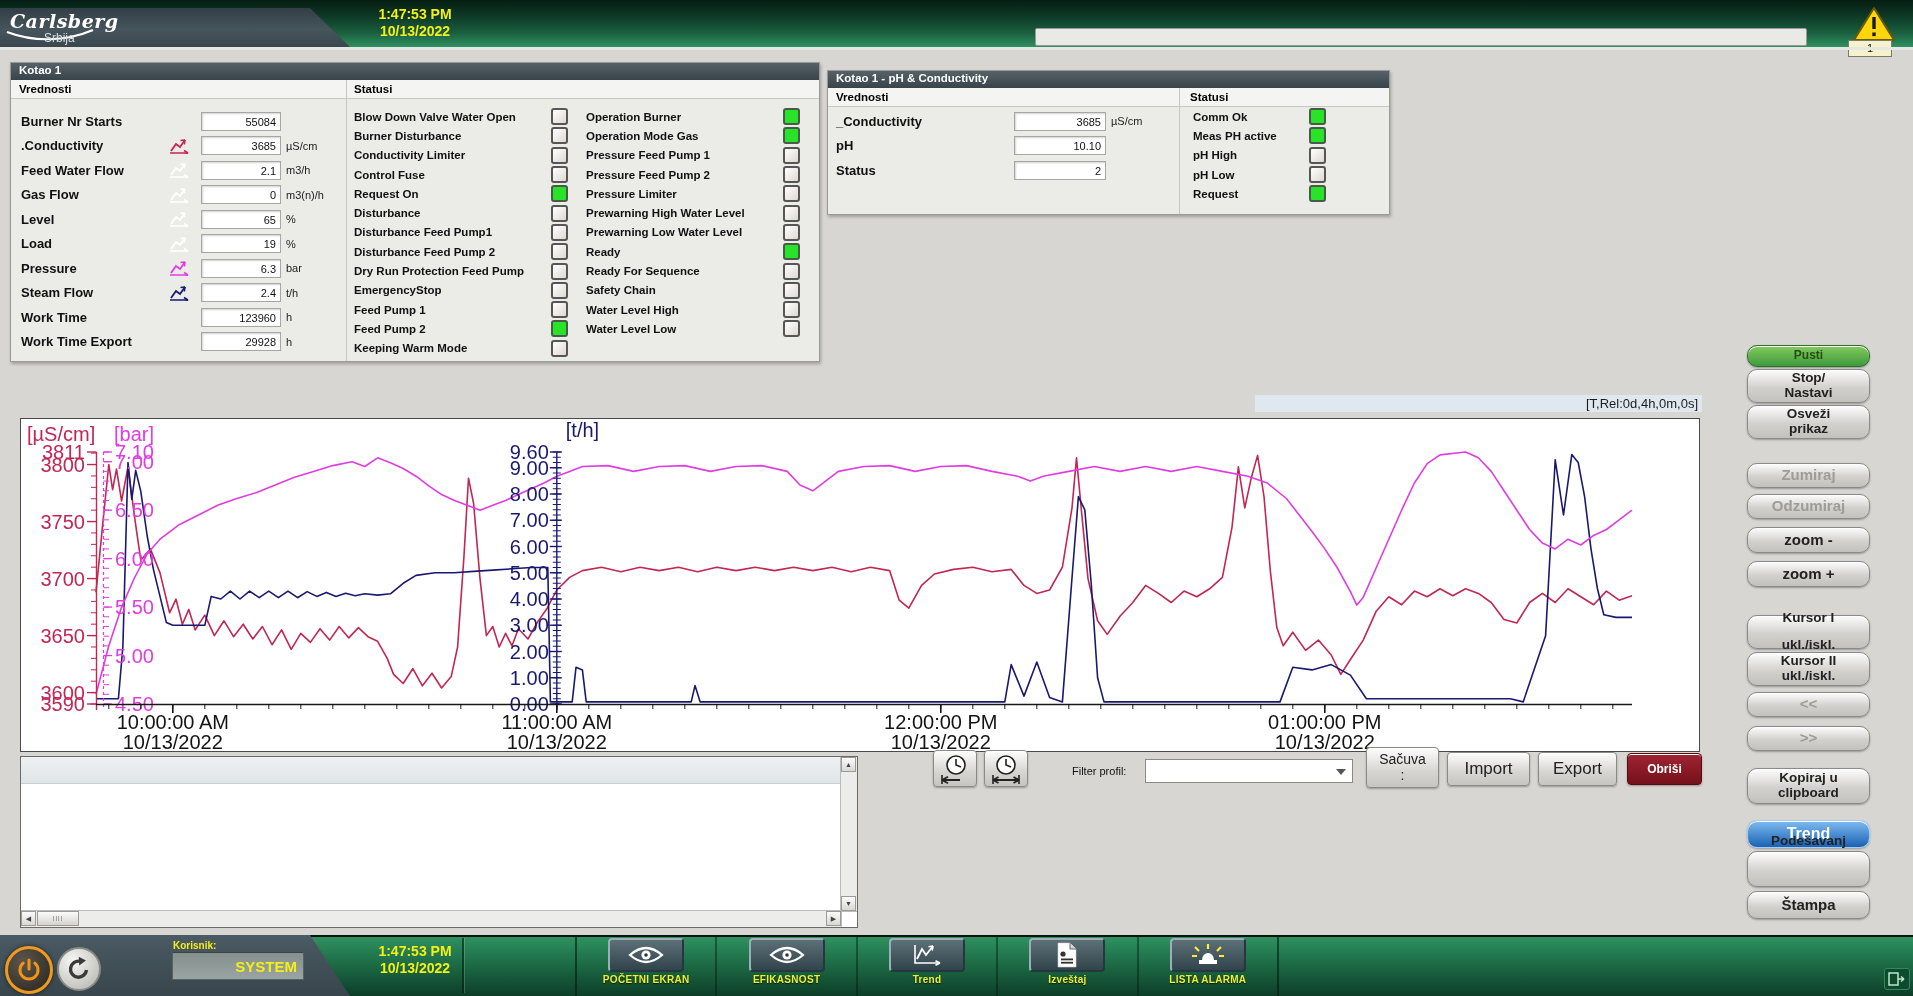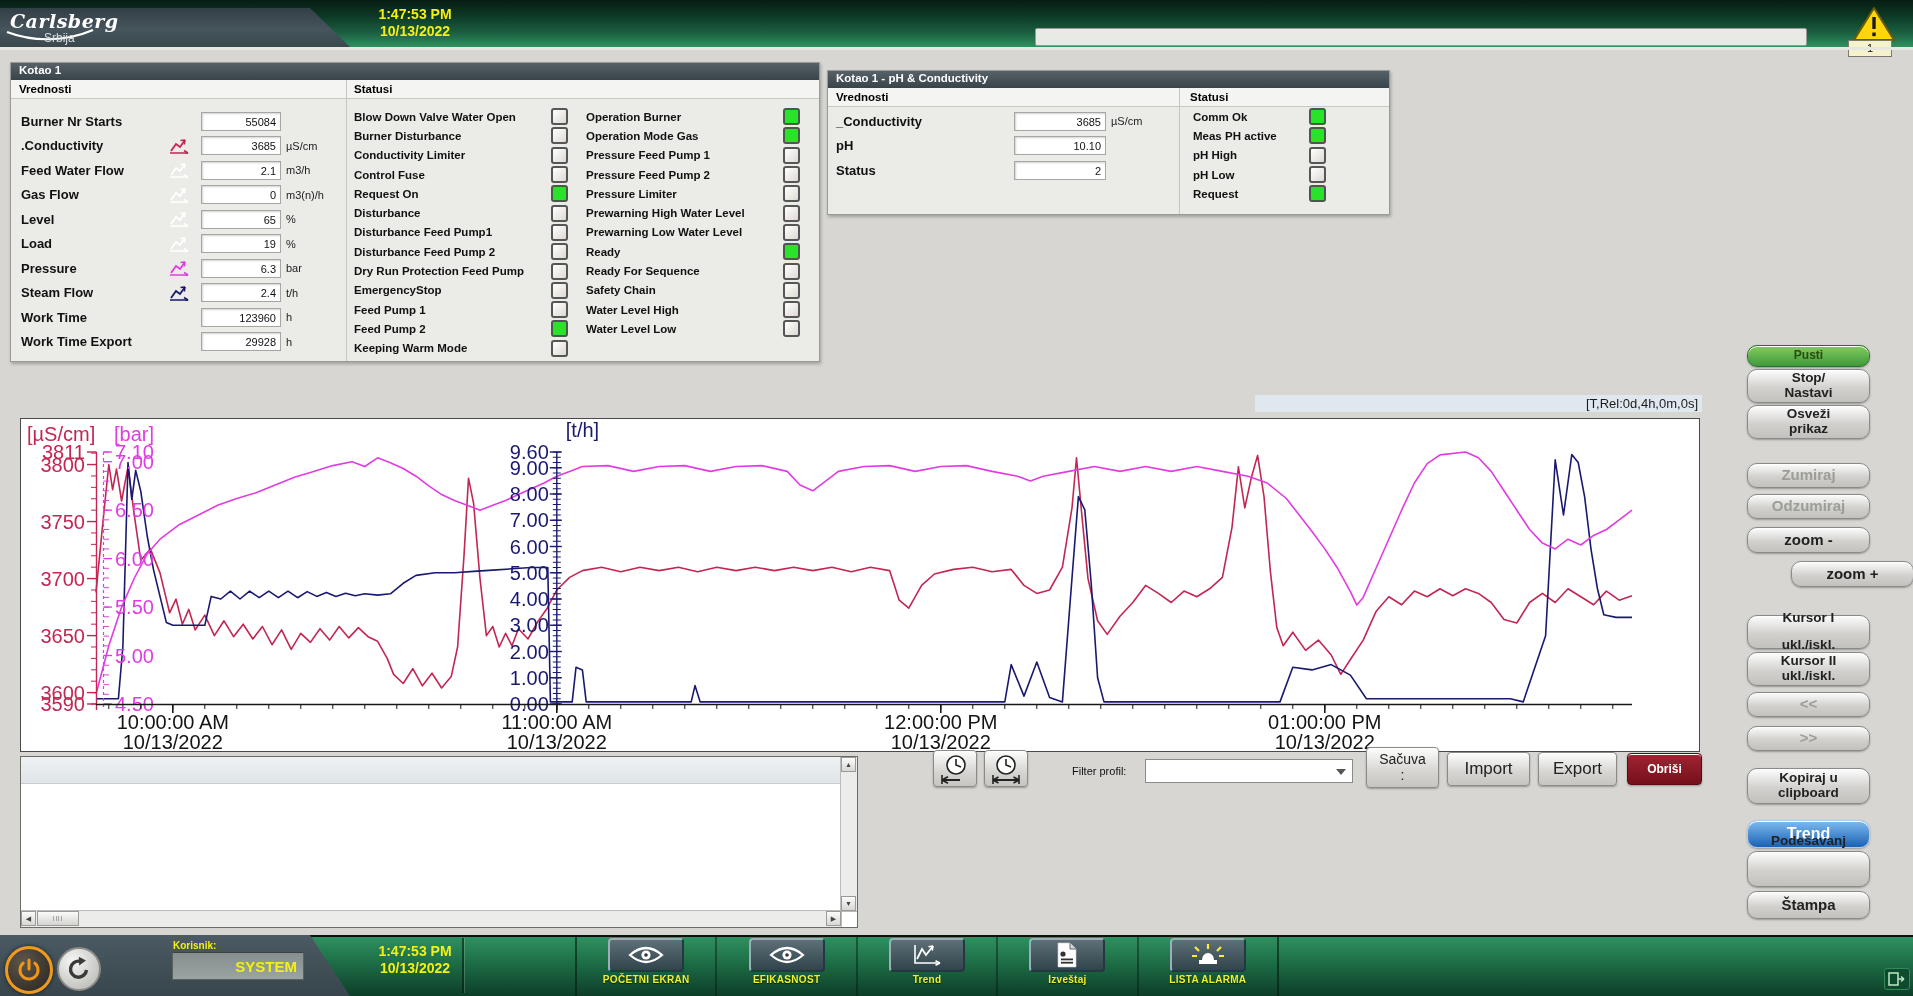--- a/index.html
+++ b/index.html
@@ -651,21 +651,21 @@
     </div>
     <div class="sbtn disabled" style="top: 463px; height: 25px;">
       <div>Zumiraj</div>
     </div>
     <div class="sbtn disabled" style="top: 494px; height: 25px;">
       <div>Odzumiraj</div>
     </div>
     <div class="sbtn" style="top: 527px; height: 26px;">
       <div>zoom -</div>
     </div>
-    <div class="sbtn" style="top: 561px; height: 26px; margin-left: 44px;">
+    <div class="sbtn" style="top: 561px; height: 26px;">
       <div>zoom +</div>
     </div>
     <div class="sbtn two" style="top: 615px; height: 34px; gap: 12px;">
       <div>Kursor I</div>
       <div>ukl./iskl.</div>
     </div>
     <div class="sbtn two" style="top: 652px; height: 34px;">
       <div>Kursor II</div>
       <div>ukl./iskl.</div>
     </div>

